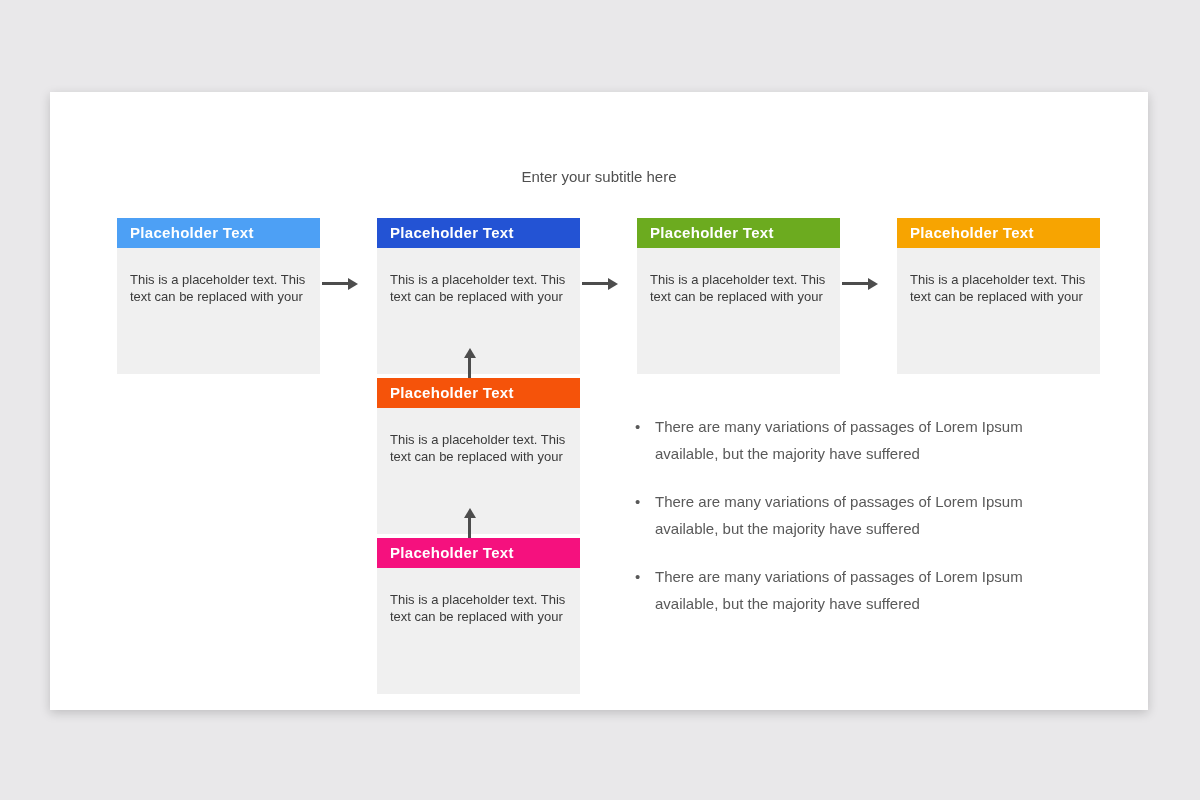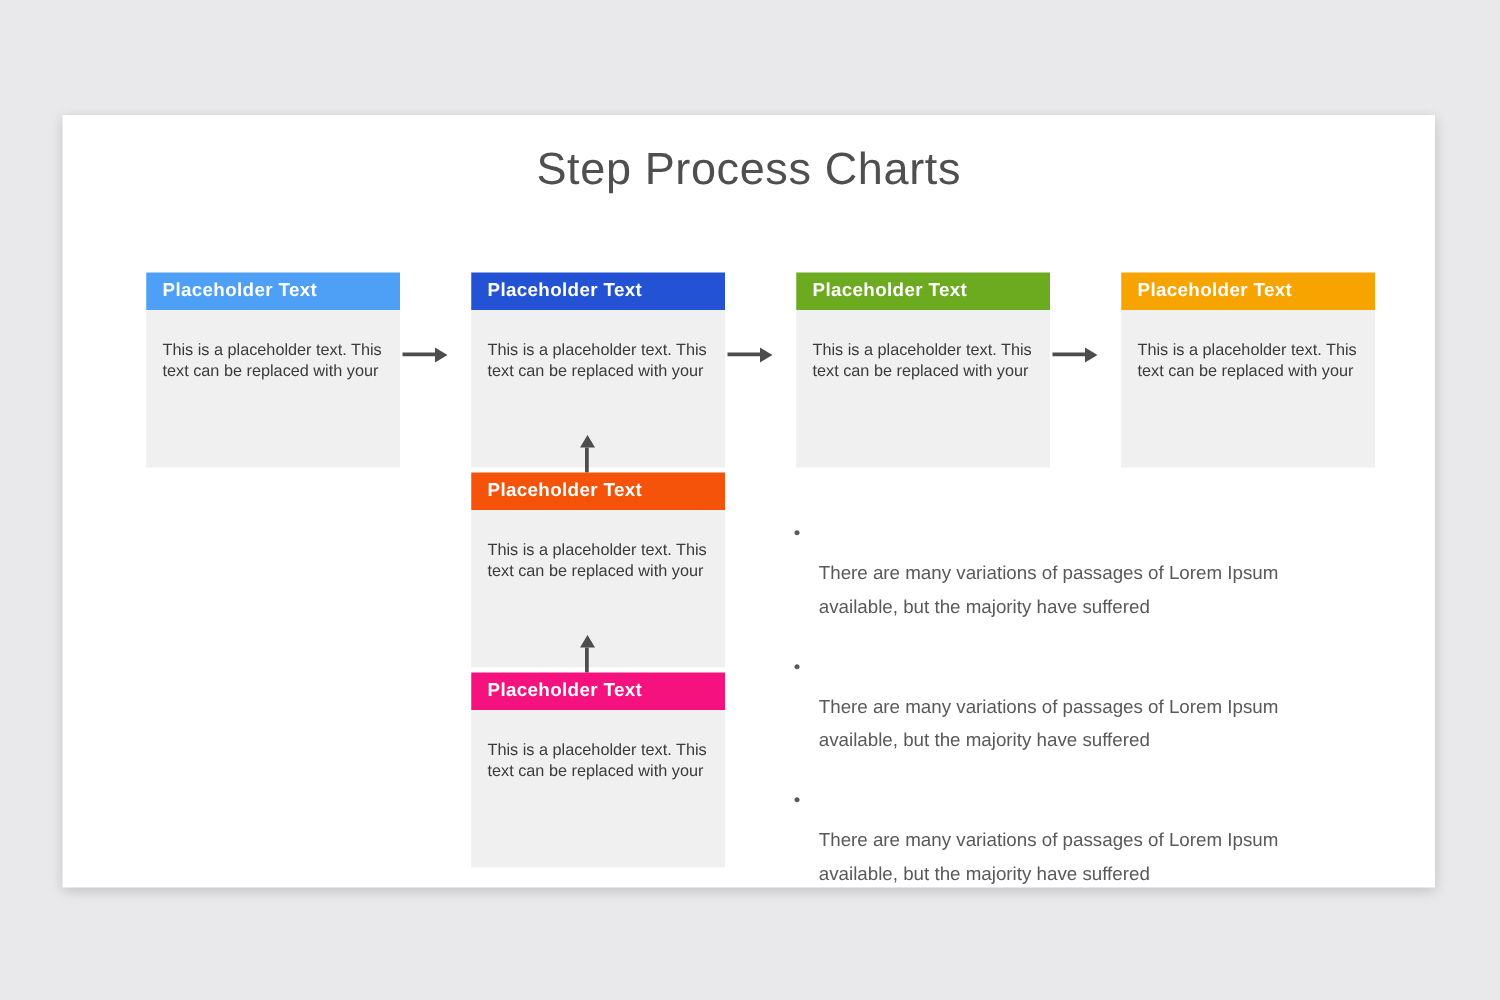--- a/index.html
+++ b/index.html
@@ -35,29 +35,29 @@
   }
   .arrow-up { width:3px; height:20px; }
   .arrow-up .head {
     position:absolute; bottom:100%; left:50%; transform:translateX(-50%);
     width:0; height:0; border-bottom:10px solid currentColor;
     border-left:6px solid transparent; border-right:6px solid transparent;
   }
   .bullets { position:absolute; left:585px; top:321px; width:412px; }
   .bullet-item { display:flex; font-size:15px; line-height:27px; margin-bottom:21px; }
   .bullet-marker { width:20px; flex:0 0 20px; }
-  .bullet-text { flex:1;margin-top:32px; }
+  .bullet-text { flex:1; }
 </style>
 </head>
 <body>
 
 <div class="page" style="background-color: rgb(233, 232, 234);">
   <div class="slide" style="background-color: rgb(255, 255, 255);">
 
-    <div class="slide-title" style="color: rgb(79, 79, 79);">Step Process Charts</div>
+    <div class="slide-subtitle" style="color: rgb(79, 79, 79);">Enter your subtitle here</div>
 
     <div class="pbox" style="left:50px;top:126px">
       <div class="pbox-header" style="background-color: rgb(77, 160, 245); color: rgb(255, 255, 255);">Placeholder Text</div>
       <div class="pbox-body" style="background-color: rgb(240, 240, 240); color: rgb(58, 58, 58);">This is a placeholder text. This text can be replaced with your</div>
     </div>
 
     <div class="arrow arrow-right" style="left: 272px; top: 190px; background-color: rgb(77, 77, 77); color: rgb(77, 77, 77);">
         <i class="head"></i>
       </div>
 

